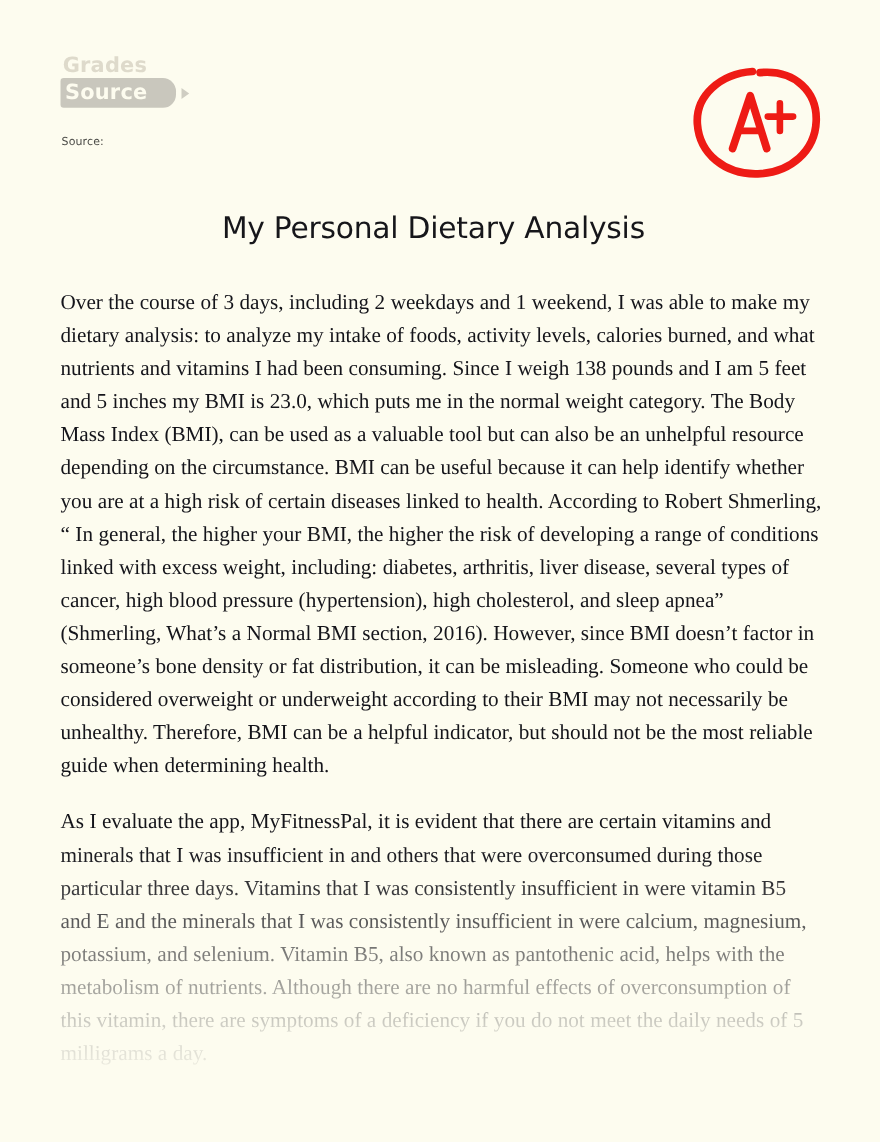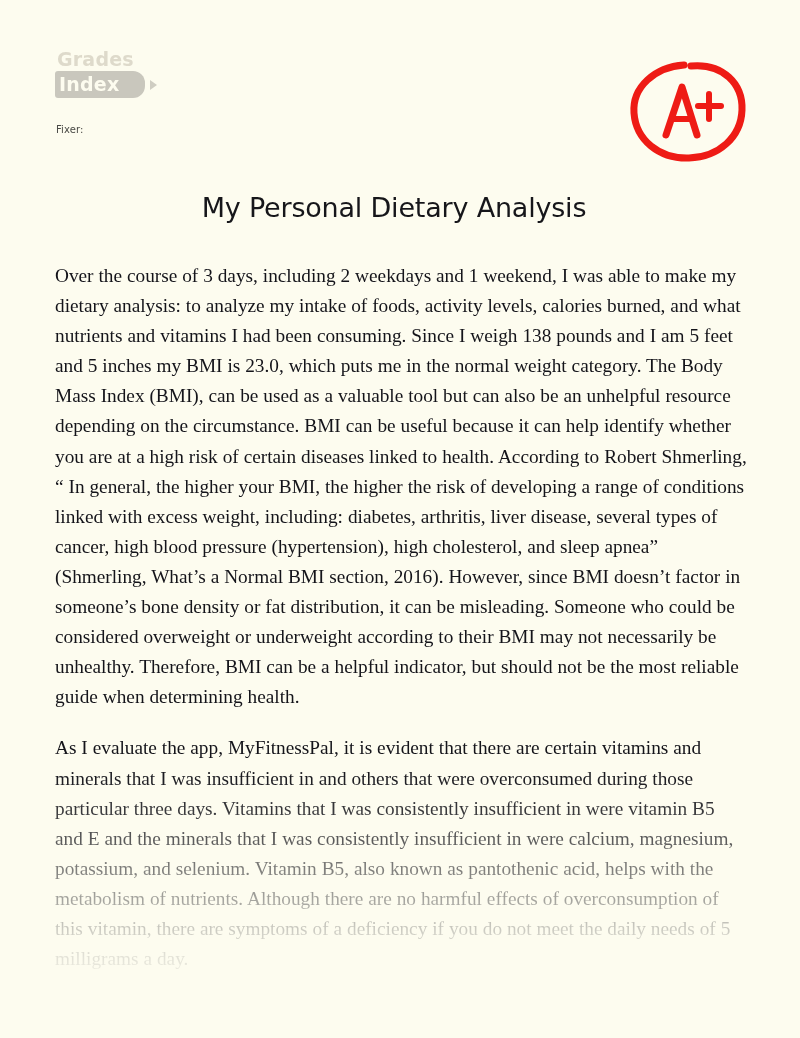--- a/index.html
+++ b/index.html
@@ -157,26 +157,26 @@
 </head>
 <body>
 
 <div class="page">
 
   <div class="header">
 
     <div class="brand">
       <div class="brand-top">Grades</div>
       <div class="brand-bottom-row">
-        <span class="brand-badge">Index</span>
+        <span class="brand-badge">Source</span>
         <span class="brand-arrow"></span>
       </div>
     </div>
 
-    <div class="source-line">Fixer:</div>
+    <div class="source-line">Source:</div>
 
     <div class="grade-stamp">
       <svg viewBox="0 0 122 108" xmlns="http://www.w3.org/2000/svg" aria-hidden="true">
         <g fill="none" stroke="#ee1b15" stroke-linecap="round" stroke-linejoin="round">
           <path d="M64 9 C96 6 116 27 115 53 C114 80 92 100 62 101 C32 102 9 83 7 56 C5 30 28 10 57 8" stroke-width="7"></path>
           <path d="M39 78 L55 30 L70 78" stroke-width="7"></path>
           <path d="M45 62 L64 62" stroke-width="6"></path>
           <path d="M82 37 L82 62" stroke-width="6"></path>
           <path d="M71 49 L94 49" stroke-width="6"></path>
         </g>

